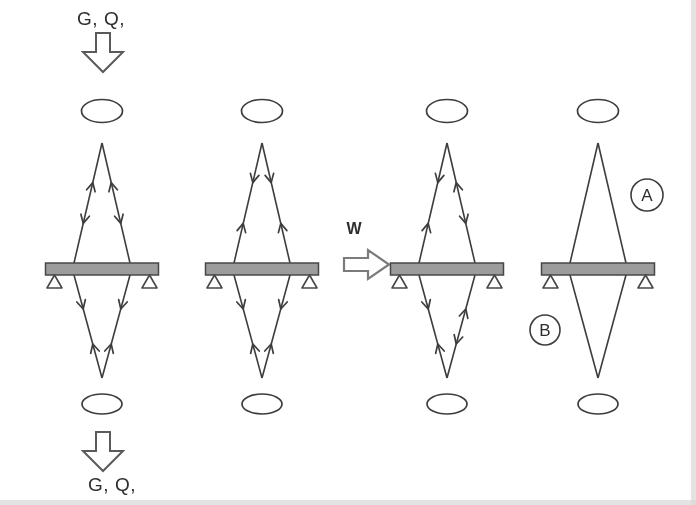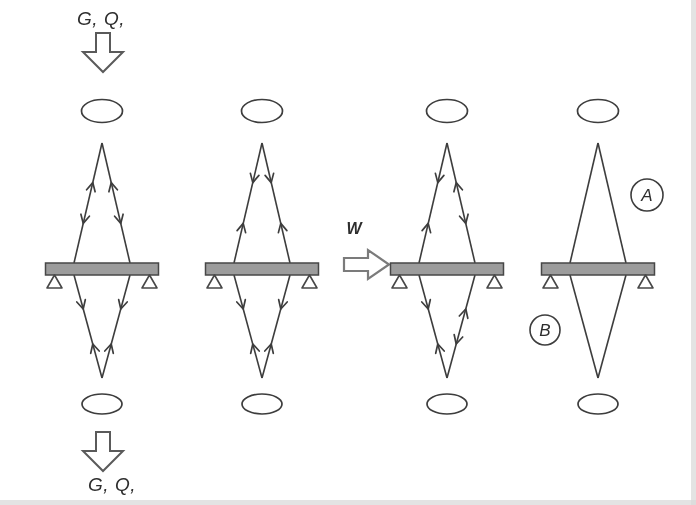--- a/index.html
+++ b/index.html
@@ -3,21 +3,20 @@
 <meta charset="utf-8">
 <style>
   html, body { margin: 0; padding: 0; background: #ffffff; }
   .figure {
     position: relative;
     width: 696px;
     height: 505px;
     background: #ffffff;
     overflow: hidden;
     font-family: "Liberation Sans", sans-serif;
-    font-style: italic;
   }
   svg { position: absolute; left: 0; top: 0; }
   text.load-label {
     font-family: "Liberation Sans", sans-serif;
     font-size: 19px;
     letter-spacing: 0.5px;
     fill: #2e2e2e;
   }
   text.wind-label {
     font-family: "Liberation Sans", sans-serif;

